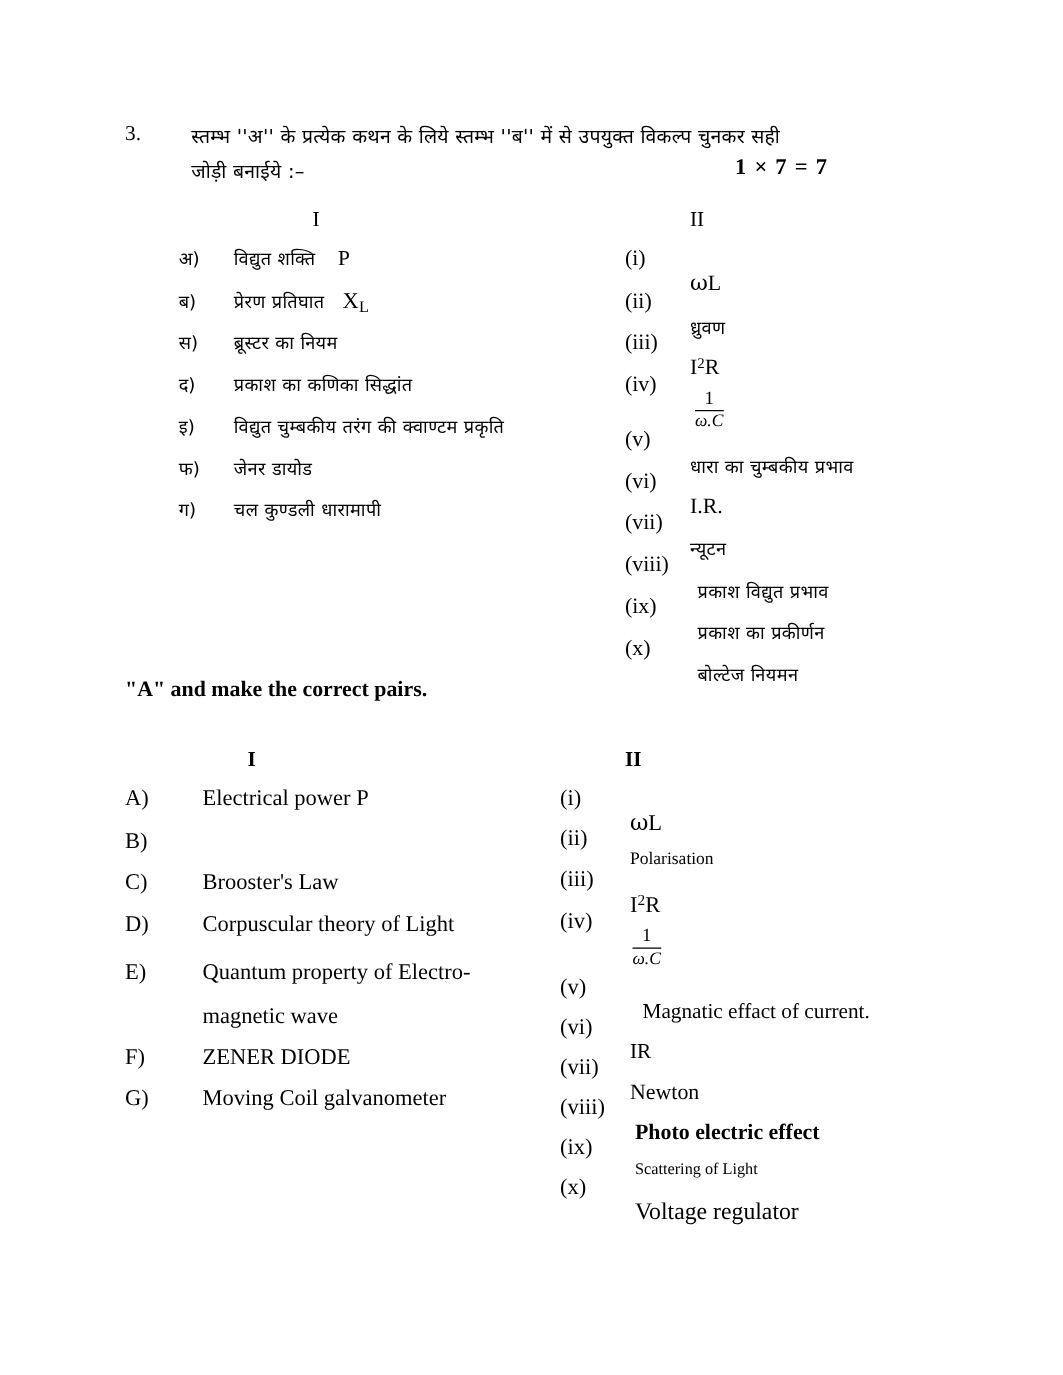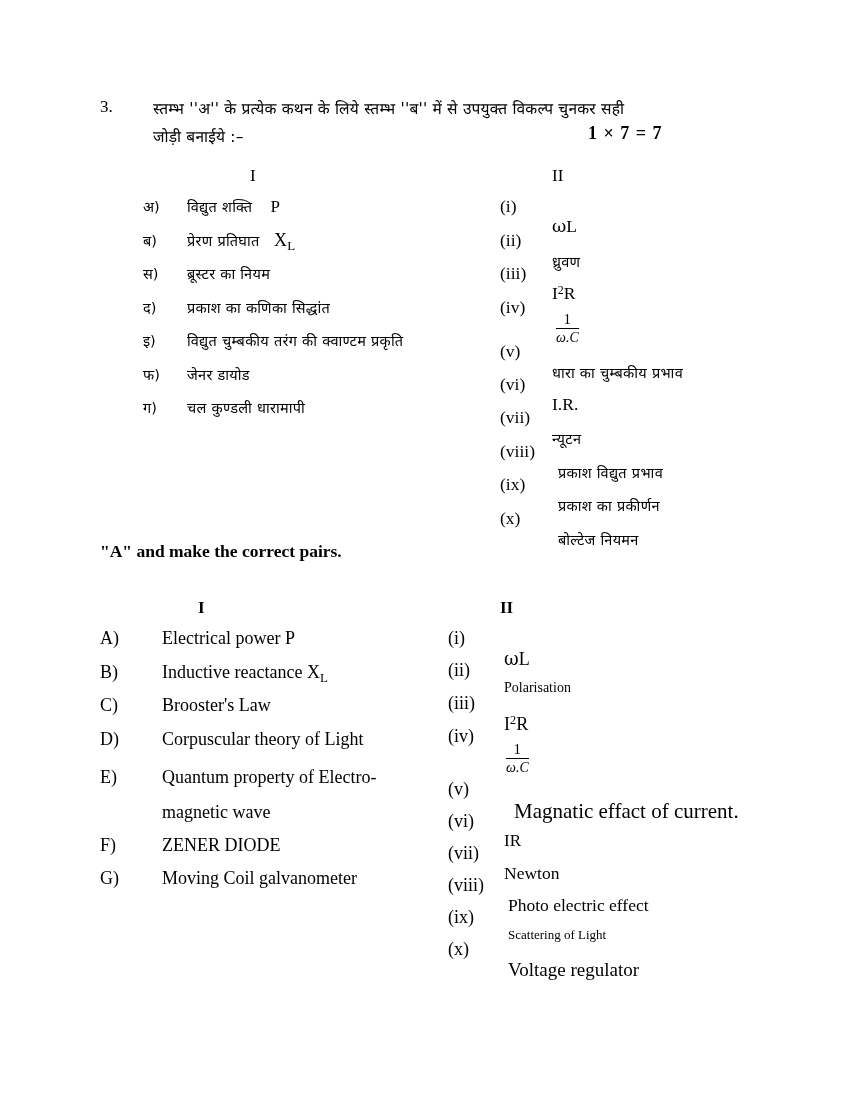--- a/index.html
+++ b/index.html
@@ -350,21 +350,20 @@
 
   <div class="en-col1">
 
     <div class="en-row">
       <span class="lbl">A)</span>
       <span class="txt">Electrical power P</span>
     </div>
 
     <div class="en-row">
       <span class="lbl">B)</span>
-      <span class="txt"><span>Inductive reactance  X</span><span class="sub">L</span></span>
     </div>
 
     <div class="en-row">
       <span class="lbl">C)</span>
       <span class="txt">Brooster's Law</span>
     </div>
 
     <div class="en-row" style="height:38px;">
       <span class="lbl">D)</span>
       <span class="txt">Corpuscular theory of Light</span>
@@ -414,36 +413,36 @@
       <span class="rv" style="left:58px;top:-2px;">
         <span class="frac">
           <span class="num">1</span>
           <span class="den">ω.C</span>
         </span>
       </span>
     </div>
 
     <div class="en2-row" style="height:32px;">
       <span class="rn">(v)</span>
-      <span class="rv indent-v" style="left:56px;font-size:21px;text-align:right;">Magnatic effact of current.</span>
+      <span class="rv indent-v" style="left:56px;font-size:17px;text-align:right;">Magnatic effact of current.</span>
     </div>
 
     <div class="en2-row" style="height:32px;">
       <span class="rn">(vi)</span>
       <span class="rv" style="left:56px;font-size:17px;">IR</span>
     </div>
 
     <div class="en2-row" style="height:32px;">
       <span class="rn">(vii)</span>
       <span class="rv" style="left:56px;font-size:17.5px;">Newton</span>
     </div>
 
     <div class="en2-row" style="height:32px;">
       <span class="rn" style="width:60px;">(viii)</span>
-      <span class="rv" style="left:60px;font-size:17.5px;">Photo electric effect</span>
+      <span class="rv" style="left:60px;font-size:17.5px;font-weight:bold;">Photo electric effect</span>
     </div>
 
     <div class="en2-row" style="height:32px;">
       <span class="rn">(ix)</span>
       <span class="rv" style="left:60px;font-size:13px;">Scattering of Light</span>
     </div>
 
     <div class="en2-row" style="height:32px;">
       <span class="rn">(x)</span>
       <span class="rv" style="left:60px;font-size:19px;">Voltage regulator</span>

